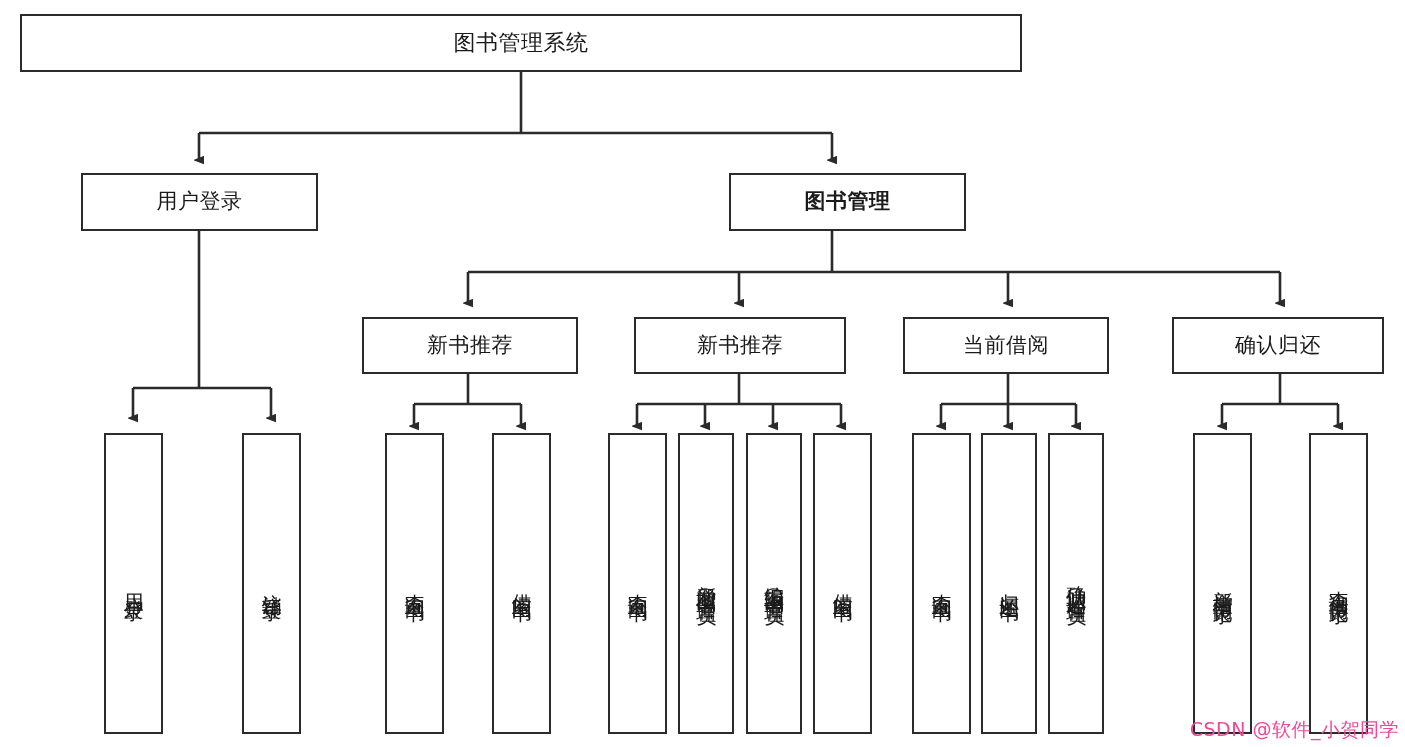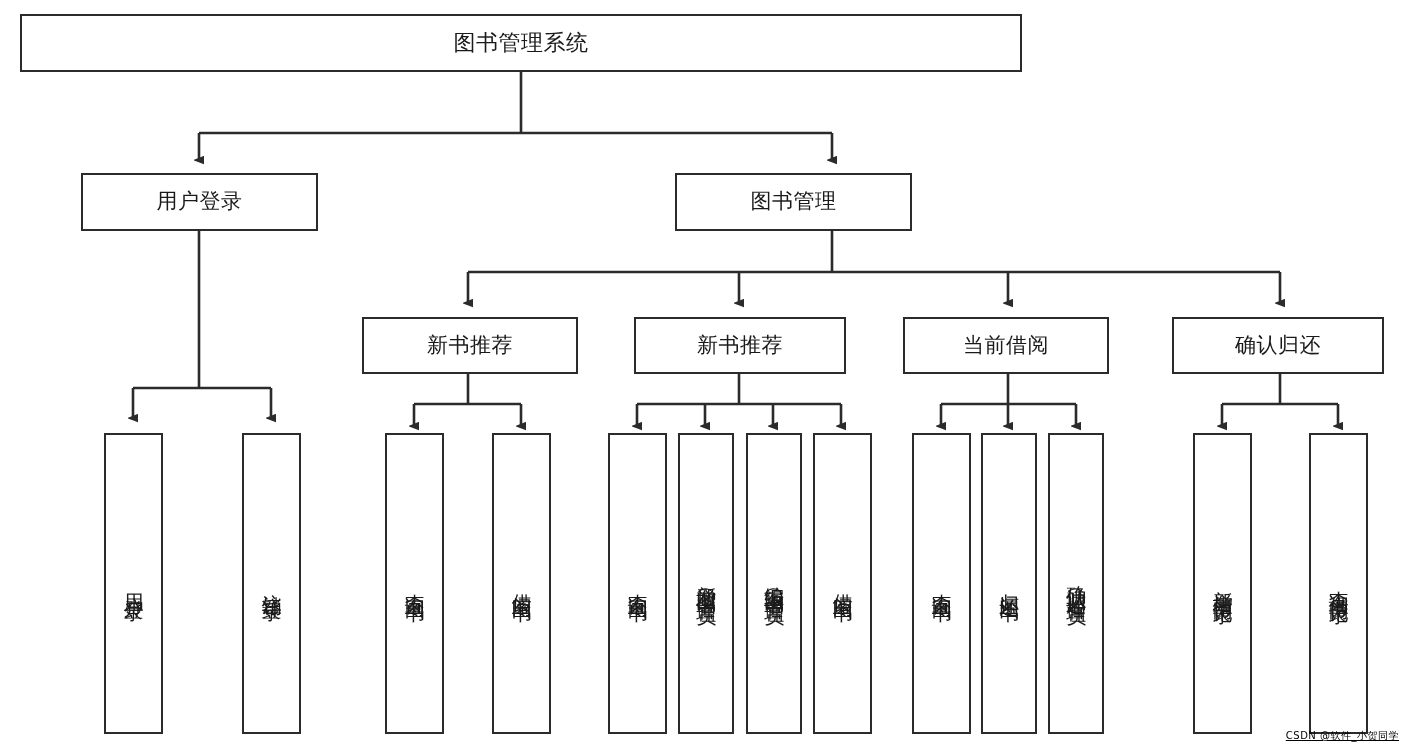--- a/index.html
+++ b/index.html
@@ -61,26 +61,25 @@
     max-height: 100%;
   }
   .node.root .label {
     font-size: 22px;
     text-align: center;
   }
   .watermark {
     position: absolute;
     right: 6px;
     bottom: 4px;
-    font-size: 10px;
-    color: #000000;
+    font-size: 19px;
+    color: #ec4899;
     letter-spacing: 0.5px;
     white-space: nowrap;
     user-select: none;
-    text-decoration: underline;
   }
 </style>
 </head>
 <body>
 
 <div id="canvas">
 
   <svg class="edges" viewBox="0 0 1405 747" xmlns="http://www.w3.org/2000/svg">
     <defs>
       <marker id="arrow" markerWidth="10" markerHeight="10" refX="4.2" refY="5" orient="auto" markerUnits="userSpaceOnUse">
@@ -136,21 +135,21 @@
   </svg>
 
   <div class="node h root" style="left:20px; top:14px; width:1002px; height:58px;">
     <span class="label">图书管理系统</span>
   </div>
 
   <div class="node h" style="left:81px; top:173px; width:237px; height:58px;">
     <span class="label">用户登录</span>
   </div>
 
-  <div class="node h" style="left:675px; top:173px; width:237px; height:58px;">
+  <div class="node h" style="left:729px; top:173px; width:237px; height:58px;font-weight:bold;">
     <span class="label">图书管理</span>
   </div>
 
   <div class="node h" style="left:362px; top:317px; width:216px; height:57px;">
     <span class="label">新书推荐</span>
   </div>
 
   <div class="node h" style="left:634px; top:317px; width:212px; height:57px;">
     <span class="label">新书推荐</span>
   </div>

